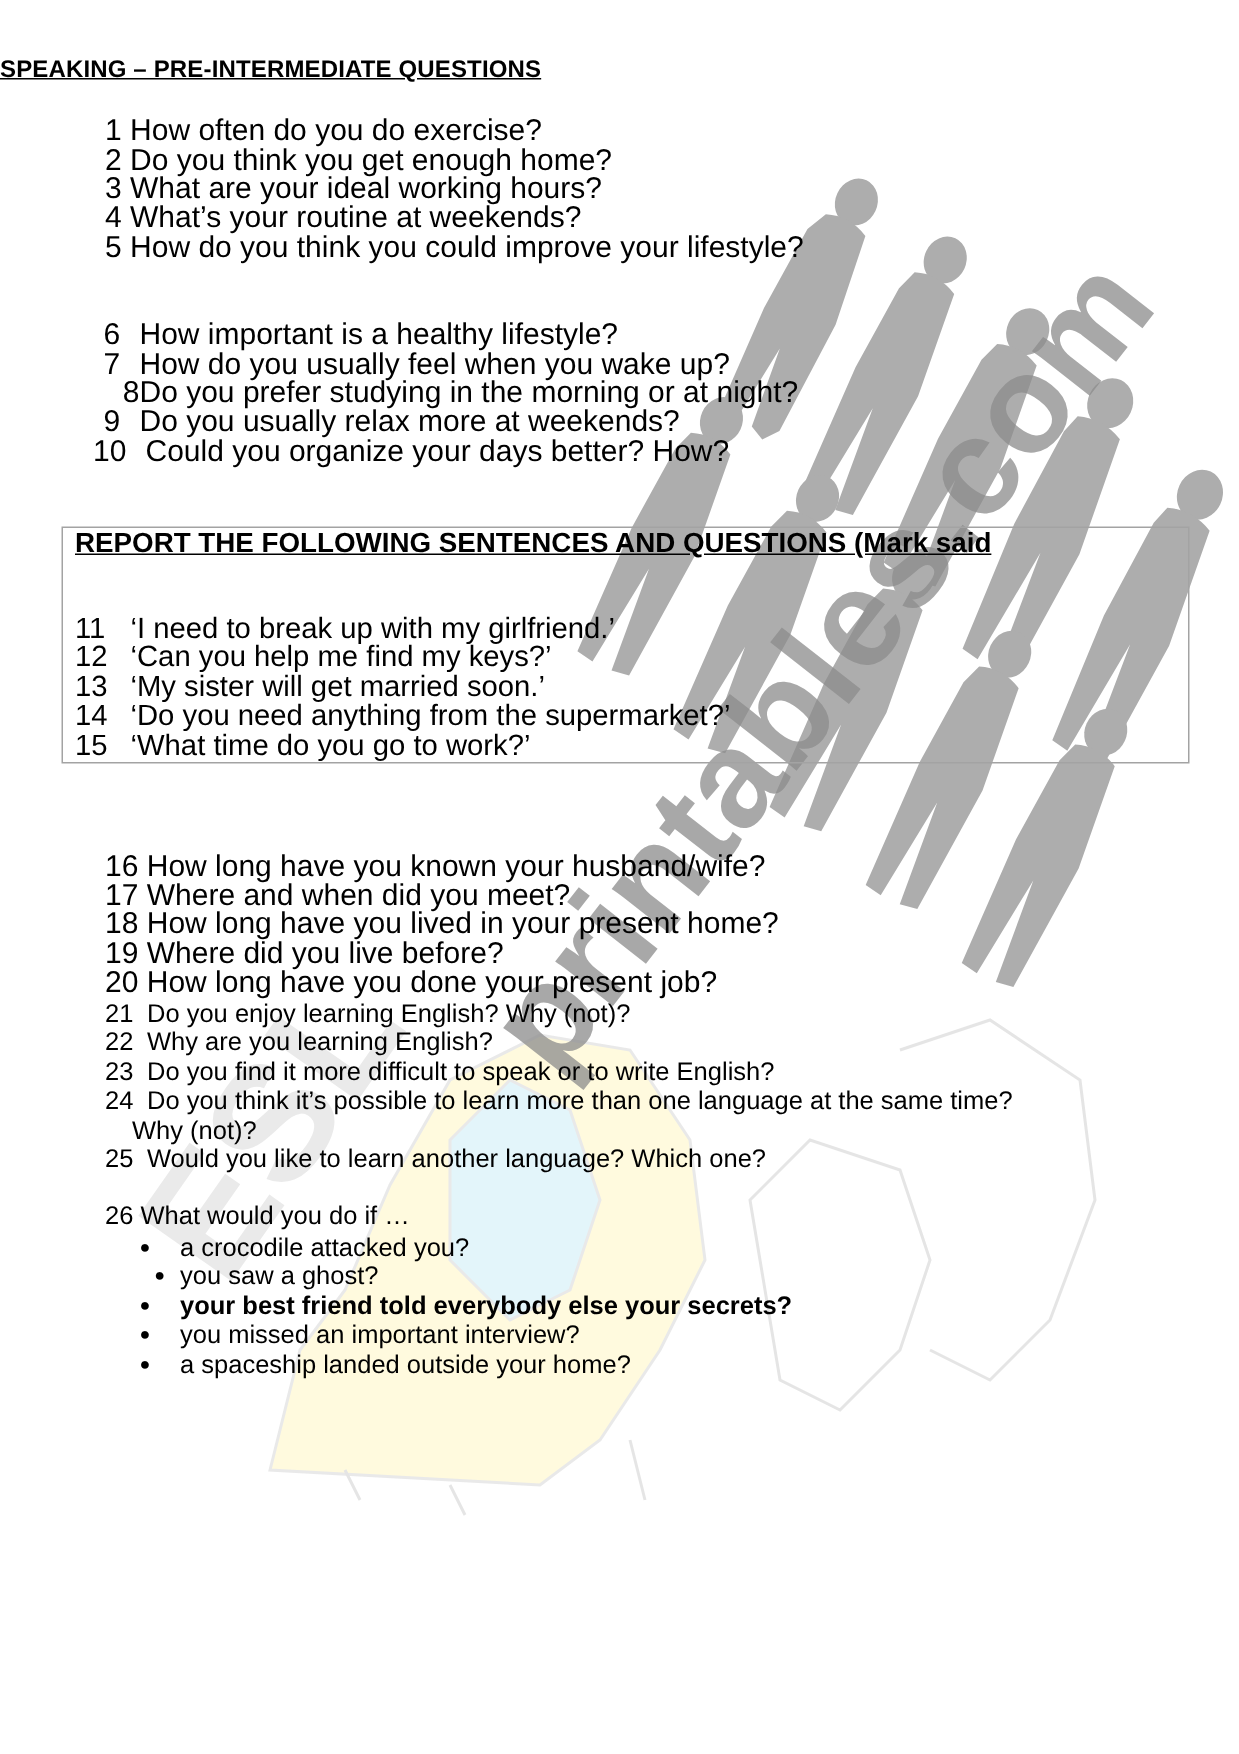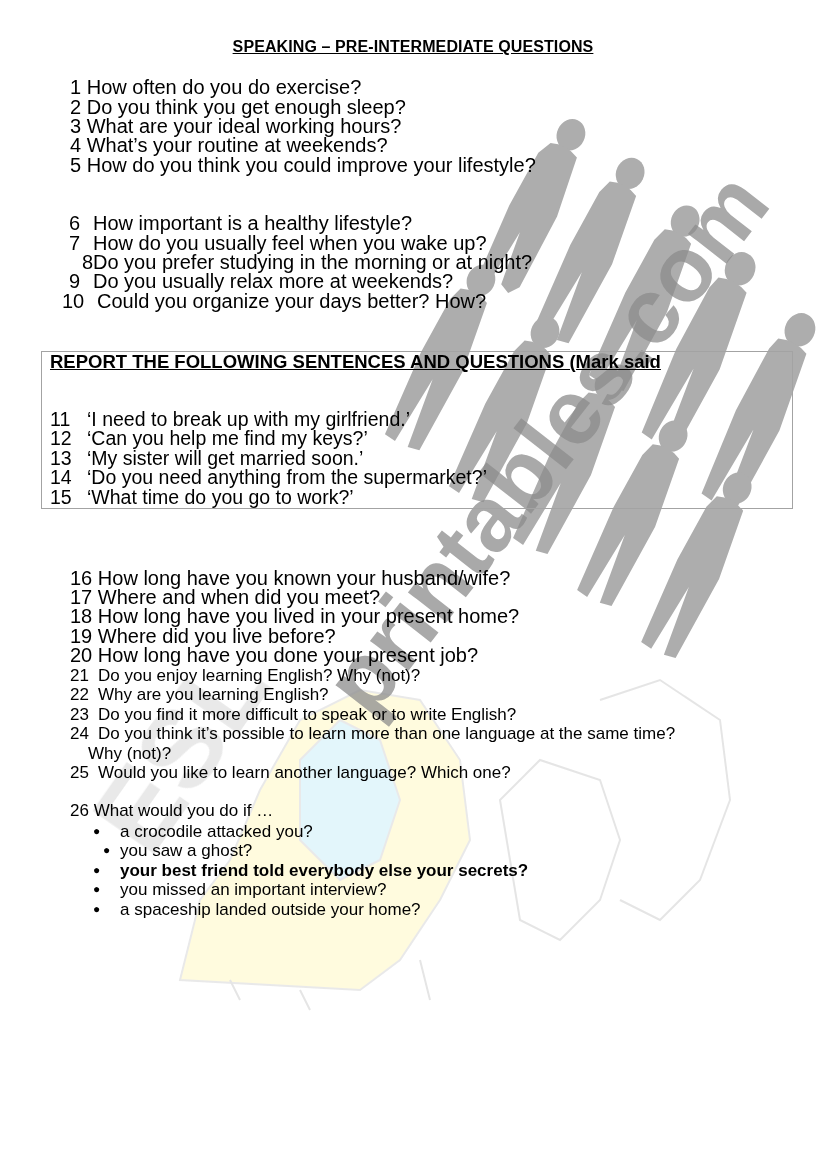--- a/index.html
+++ b/index.html
@@ -3,21 +3,21 @@
   <meta charset="utf-8">
   <style>
     html, body { margin: 0; padding: 0; background: #ffffff; }
     body {
       width: 826px; height: 1169px; position: relative; overflow: hidden;
       font-family: "Liberation Sans", sans-serif; color: #000;
     }
     .wm { position: absolute; left: 0; top: 0; width: 826px; height: 1169px; z-index: 1; pointer-events: none; }
     .content { position: absolute; left: 0; top: 0; width: 826px; height: 1169px; z-index: 2; }
     .title {
-      position: absolute; left: 0; width: 826px; top: 38px; text-align: center;
+      position: absolute; left: 0; width: 826px; top: 38px; 
       font-weight: bold; font-size: 16px; text-decoration: underline; letter-spacing: 0.1px;
     }
     .line { position: absolute; white-space: nowrap; line-height: 20px; }
     .big { font-size: 20px; }
     .mid { font-size: 17px; }
     .num { display: inline-block; }
     .box {
       position: absolute; left: 41px; top: 351px; width: 752px; height: 158px;
       border: 1px solid #a3a3a3; box-sizing: border-box; padding-left: 28px;
     }
@@ -69,21 +69,21 @@
     </g>
   </g>
   <text x="370" y="720" transform="rotate(-52 370 720)" font-family="Liberation Sans, sans-serif" font-weight="bold" font-size="92" fill="#8c8c8c" opacity="0.75">printables.com</text>
 </svg>
 
 <div class="content">
   <div class="title">SPEAKING – PRE-INTERMEDIATE QUESTIONS</div>
 
   <div>
     <div class="line big" style="left:70px;top:77px;"><span class="num">1</span> <span>How often do you do exercise?</span></div>
-    <div class="line big" style="left:70px;top:97px;"><span class="num">2</span> <span>Do you think you get enough sleep?</span></div>
+    <div class="line big" style="left:70px;top:97px;"><span class="num">2</span> <span>Do you think you get enough home?</span></div>
     <div class="line big" style="left:70px;top:116px;"><span class="num">3</span> <span>What are your ideal working hours?</span></div>
     <div class="line big" style="left:70px;top:135px;"><span class="num">4</span> <span>What’s your routine at weekends?</span></div>
     <div class="line big" style="left:70px;top:155px;"><span class="num">5</span> <span>How do you think you could improve your lifestyle?</span></div>
   </div>
 
   <div>
     <div class="line big" style="left:69px;top:213px;"><span class="num" style="width:24px">6</span><span>How important is a healthy lifestyle?</span></div>
     <div class="line big" style="left:69px;top:233px;"><span class="num" style="width:24px">7</span><span>How do you usually feel when you wake up?</span></div>
     <div class="line big" style="left:69px;top:252px;text-align:right;"><span class="num" style="width:24px">8</span><span>Do you prefer studying in the morning or at night?</span></div>
     <div class="line big" style="left:69px;top:271px;"><span class="num" style="width:24px">9</span><span>Do you usually relax more at weekends?</span></div>

